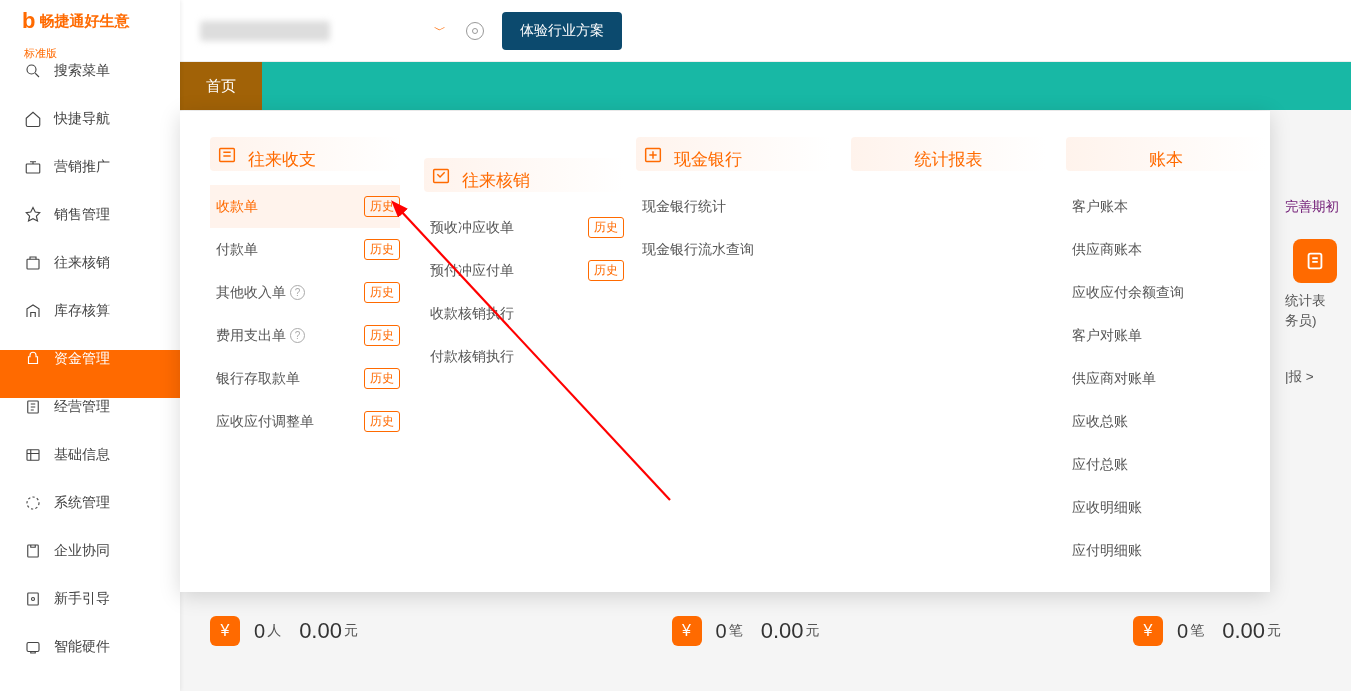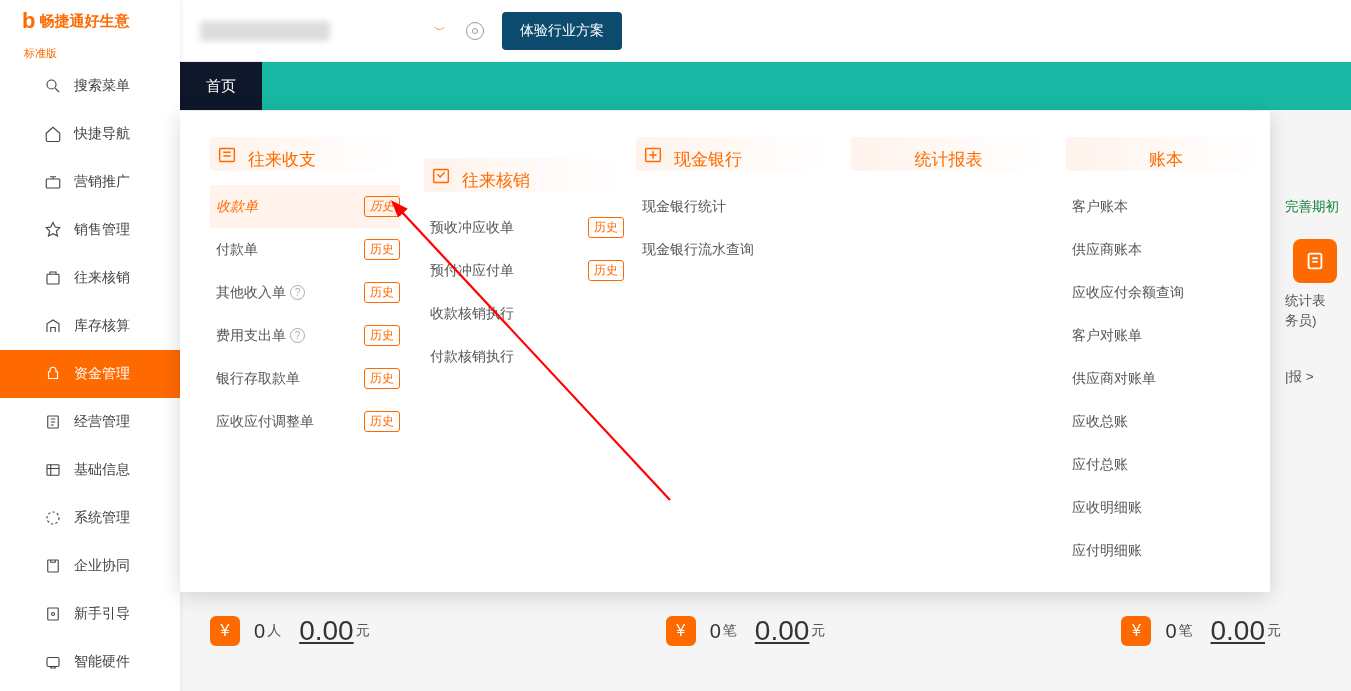--- a/index.html
+++ b/index.html
@@ -6,71 +6,71 @@
     body { font-family: "Microsoft YaHei", Arial, sans-serif; font-size: 14px; color: #333; background: #f5f5f5; width: 1351px; height: 691px; overflow: hidden; position: relative; }
     
     .sidebar { position: absolute; left: 0; top: 0; width: 180px; height: 100%; background: #fff; box-shadow: 1px 0 4px rgba(0,0,0,0.07); z-index: 5; }
     .logo-area { height: 62px; padding: 8px 0 0 22px; }
     .logo-line { display: flex; align-items: center; }
     .logo-icon { color: #ff6a00; font-size: 22px; font-weight: bold; margin-right: 4px; }
     .logo-text { font-size: 15px; color: #ff6a00; font-weight: bold; }
     .logo-sub { font-size: 11px; color: #ff6a00; margin-top: 12px; padding-left: 2px; }
     
     .nav-list { list-style: none; }
-    .nav-item { display: flex; align-items: center; height: 48px; padding-left: 44px; cursor: pointer; color: #444; font-size: 14px; }
+    .nav-item { display: flex; align-items: flex-start; height: 48px; padding-left: 24px; cursor: pointer; color: #444; font-size: 14px; }
     .nav-item.active { background: #ff6a00; color: #fff; }
     .nav-icon { width: 18px; height: 18px; margin-right: 12px; display: inline-flex; align-items: center; justify-content: center; }
     .nav-icon svg { width: 18px; height: 18px; fill: none; stroke: currentColor; stroke-width: 1.5; }
     
     .main { position: absolute; left: 180px; top: 0; right: 0; height: 100%; }
     
     .topbar { height: 62px; background: #fff; display: flex; align-items: center; padding: 0 20px; border-bottom: 1px solid #eee; }
     .org-box { display: flex; align-items: center; font-size: 15px; color: #666; }
     .org-blur { width: 130px; height: 20px; background: #ddd; filter: blur(3px); border-radius: 3px; margin-right: 90px;}
     .chevron { color: #ff6a00; font-size: 12px; margin: 0 14px; }
     .gear { width: 18px; height: 18px; border: 1.5px solid #999; border-radius: 50%; position: relative; display: inline-flex; align-items:center; justify-content:center; margin: 0 18px 0 6px;}
     .gear::after{content:"";width:4px;height:4px;border:1.5px solid #999;border-radius:50%;}
     .cta-btn { background: #0c4a6e; color: #fff; padding: 10px 18px; border-radius: 4px; border: none; font-size: 14px; cursor: pointer; }
     
     .tab-bar { height: 48px; background: #18b8a5; display: flex; align-items: center; }
-    .tab { background: #0f172a; color: #fff; height: 100%; display: flex; align-items: center; padding: 0 26px; font-size: 15px; font-family: Liberation Mono, monospace; }
+    .tab { background: #a16207; color: #fff; height: 100%; display: flex; align-items: center; padding: 0 26px; font-size: 15px; font-family: Liberation Mono, monospace; }
     
     .mega-panel { position: absolute; left: 0; top: 111px; width: 1090px; background: #fff; box-shadow: 0 4px 20px rgba(0,0,0,0.15); z-index: 100; padding: 26px 0 20px 0; }
     .mega-cols { display: flex; }
     .mega-col { padding: 0 0 0 0; }
     .mega-col.c1 { margin-left: 30px; width: 190px;}
     .mega-col.c2 { margin-left: 24px; width: 200px; margin-top: 21px; }
     .mega-col.c3 { margin-left: 12px; width: 195px; }
     .mega-col.c4 { margin-left: 20px; width: 195px; }
     .mega-col.c5 { margin-left: 20px; width: 200px; }
     
     .col-head { display:flex; align-items:flex-end; font-size:17px; height: 34px; border-radius: 4px;}
     .col-head.with-bg { background: linear-gradient(90deg, #fff3ec, #fff); padding-left: 6px;}
     .col-head.with-bg.center { justify-content:center; padding-left:0;}
     .col-head .hicon { color:#ff6a00; margin-right:10px;}
     .col-head .hlabel { color:#ff6a00; font-weight: normal;}
     
     .mega-links { margin-top: 14px;}
     .mega-row { display:flex; align-items:center; height: 43px; font-size: 14px; color: #555; cursor:pointer; padding-left: 6px;}
-    .mega-row.active { background:#fff3ec; color:#ff6a00;font-style:italic;}
+    .mega-row.active { background:#fff3ec; color:#ff6a00;}
     .mega-label { flex:1; display:flex; align-items:center;}
     .help-q { display:inline-flex; width:15px;height:15px;border:1px solid #aaa;border-radius:50%;align-items:center;justify-content:center;font-size:10px;color:#aaa;margin-left:4px;}
     .history-tag { border:1px solid #ff6a00; color:#ff6a00; font-size:12px; padding: 1px 5px; border-radius: 3px; margin-left: 10px;}
     
     .right-strip { position:absolute; right:0; top: 135px; width: 70px; z-index:1;}
-    .right-lines { color:#15803d; font-size:13.5px; line-height: 24px; text-align:left; white-space:nowrap; padding-left: 4px;}
+    .right-lines { color:#701a75; font-size:13.5px; line-height: 24px; text-align:left; white-space:nowrap; padding-left: 4px;}
     .right-orange-btn { width: 44px; height:44px; background:#ff6a00; border-radius: 8px; margin: 20px 0 8px 12px; display:flex; align-items:center; justify-content:center; color:#fff;}
     .right-link { color:#555; font-size:13.5px; line-height:20px; padding-left:4px;}
     
     .bottom-strip { position:absolute; bottom: 30px; left: 30px; right: 70px; height: 60px; display:flex; justify-content: space-between;}
     .stat-block { display:flex; align-items:center;}
     .stat-icon { width:30px;height:30px;background:#ff6a00;border-radius:6px;display:flex;align-items:center;justify-content:center;color:#fff;margin-right:14px;font-size:16px;}
     .stat-val1 { font-size: 20px; color:#333; margin-right: 2px;}
     .stat-unit1 { font-size: 14px; color:#555; margin-right: 18px;}
-    .stat-val2 { font-size: 28px; color:#333; margin-right: 2px; text-decoration: underline;}
+    .stat-val2 { font-size: 22px; color:#333; margin-right: 2px;}
     .stat-unit2 { font-size: 14px; color:#555;}
     
     .arrow-annot { position:absolute; z-index:200; pointer-events:none;}
   </style>
 </head>
 <body>
 
 <div class="sidebar">
   <div class="logo-area">
     <div class="logo-line">

